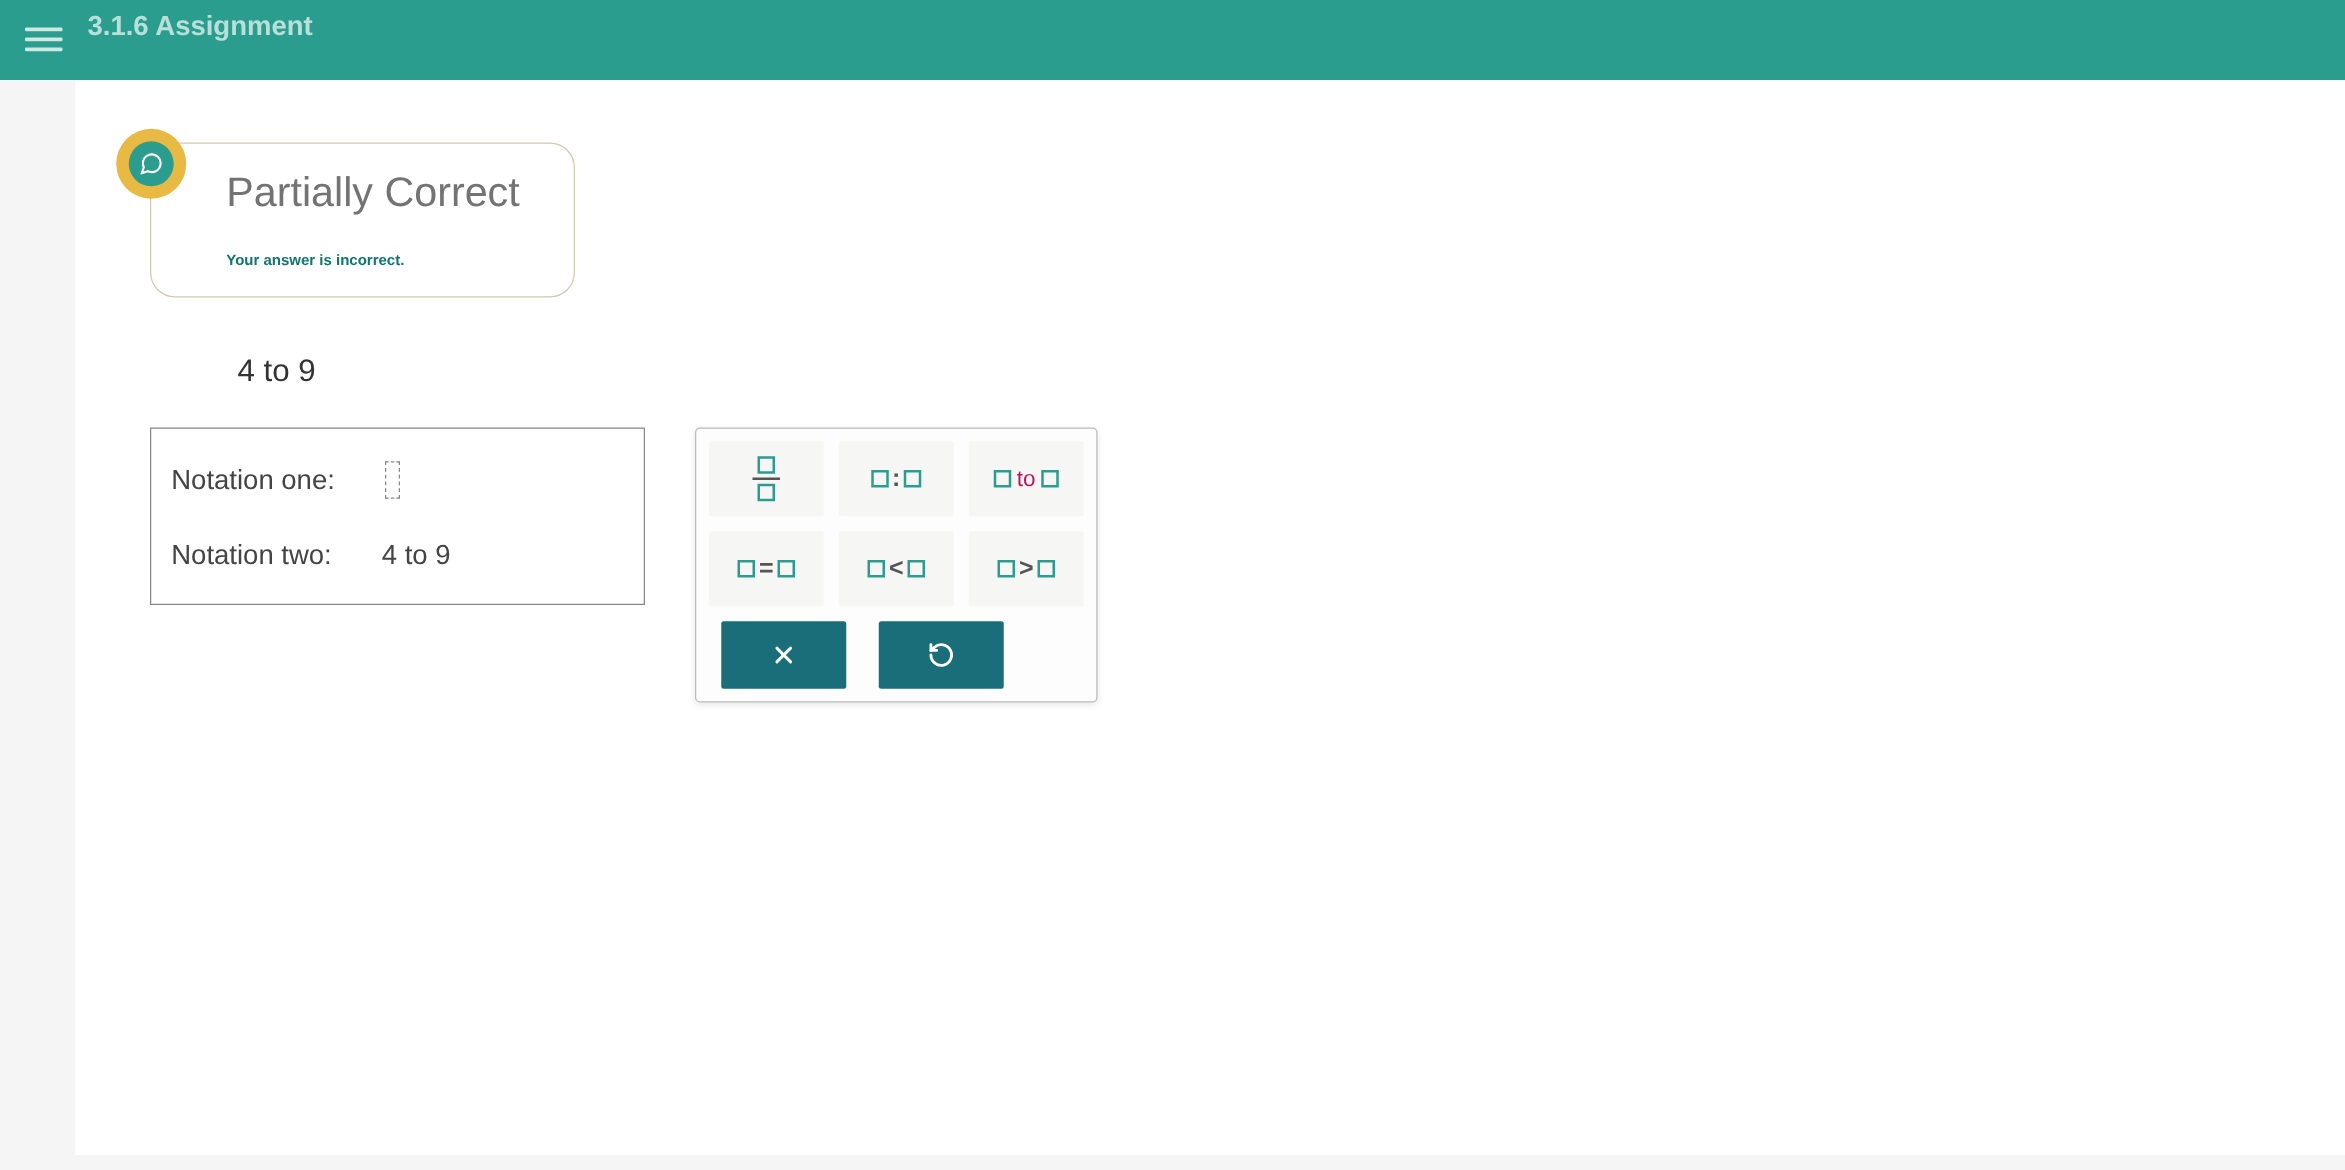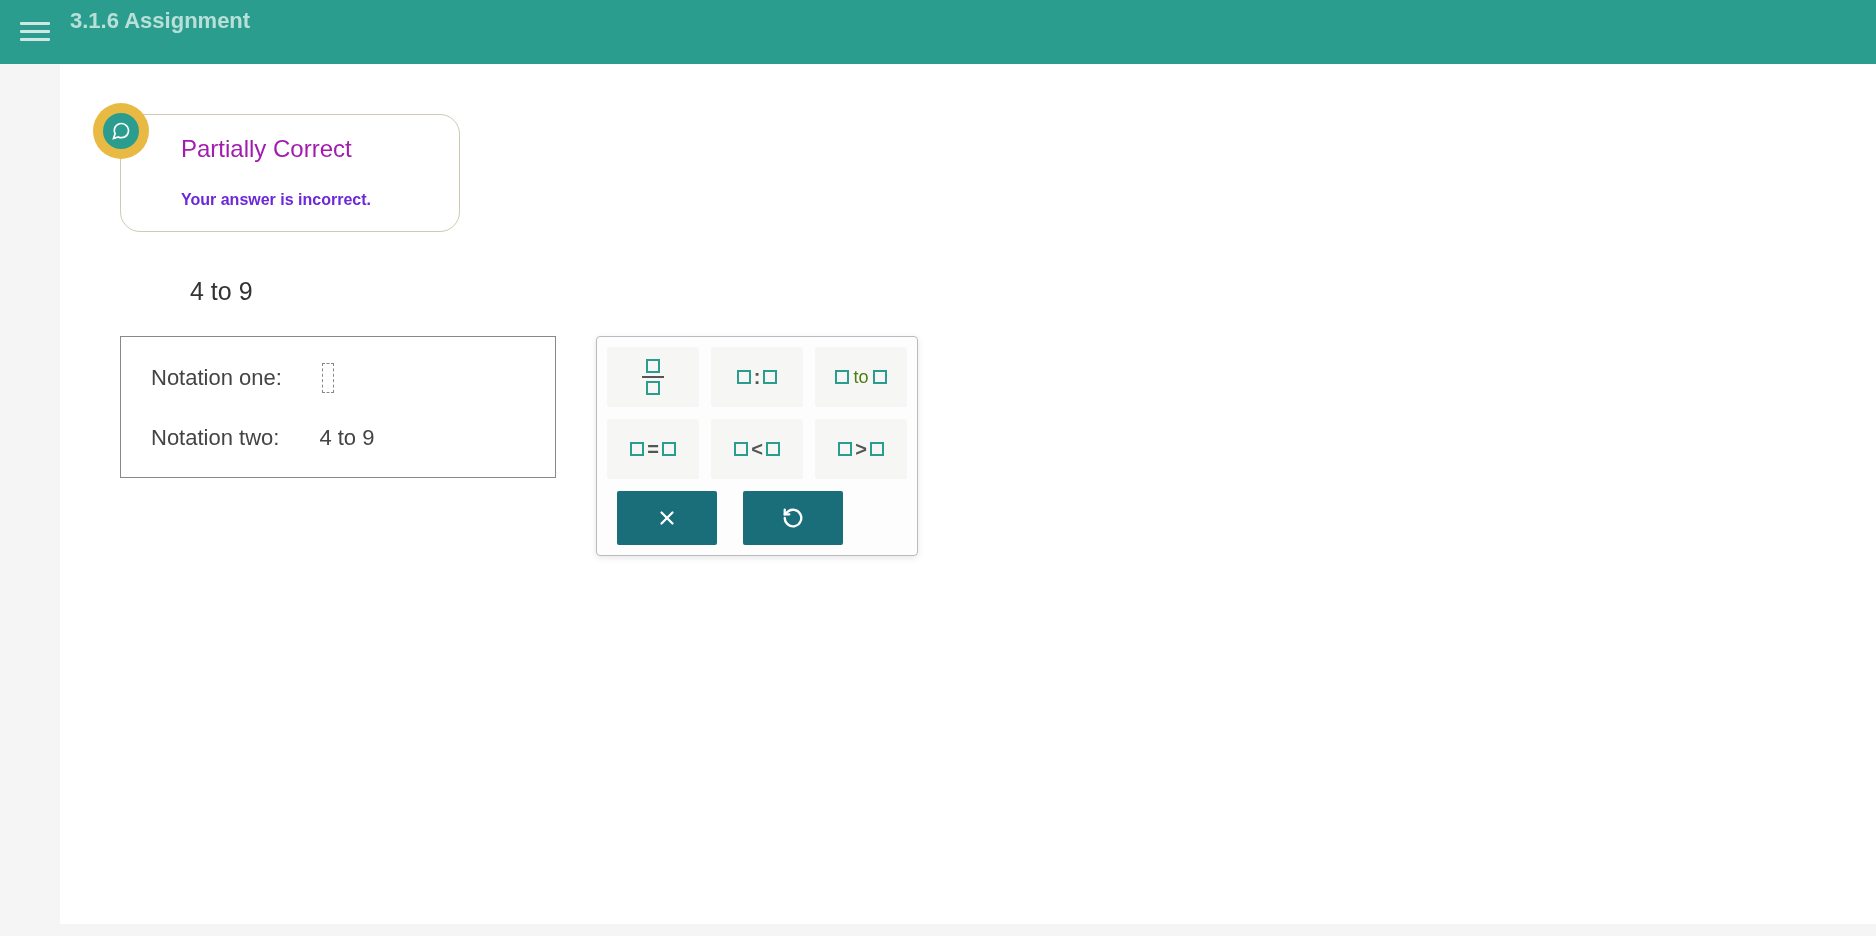--- a/index.html
+++ b/index.html
@@ -71,30 +71,30 @@
       width: 36px;
       height: 36px;
       border-radius: 50%;
       background: #2a9d8f;
       display: flex;
       align-items: center;
       justify-content: center;
       color: #fff;
       font-size: 18px;
     }
-    .feedback-title { font-size: 24px; color: #a21caf; margin-bottom: 28px; }
-    .feedback-sub { font-size: 16px; color: #6d28d9; font-weight: 600; }
+    .feedback-title { font-size: 33px; color: #737373; margin-bottom: 28px; }
+    .feedback-sub { font-size: 12px; color: #0f766e; font-weight: 600; }
     .prompt { font-size: 25px; color: #444; margin-bottom: 22px; }
     .ratio-text { font-size: 25px; color: #333; margin-left: 70px; margin-bottom: 30px; }
     .hint { font-size: 25px; color: #444; margin-bottom: 45px; }
     .work-row { display: flex; gap: 40px; align-items: flex-start; }
     .answer-box {
       border: 1px solid #888;
-      padding: 26px 30px;
-      width: 436px;
+      padding: 26px 16px;
+      width: 396px;
     }
     .answer-row { display: flex; align-items: center; gap: 40px; margin-bottom: 32px; font-size: 22px; color: #444; }
     .answer-row:last-child { margin-bottom: 0; }
     .cursor-placeholder {
       display: inline-block;
       width: 12px;
       height: 30px;
       border: 1px dashed #888;
       position: relative;
     }
@@ -140,21 +140,21 @@
       height: 54px;
       background: #1a6e7a;
       color: #fff;
       display: flex;
       align-items: center;
       justify-content: center;
       font-size: 24px;
       cursor: pointer;
       border-radius: 2px;
     }
-    .to-text { color: #4d7c0f; margin: 0 1px; font-size: 18px; }
+    .to-text { color: #be185d; margin: 0 1px; font-size: 18px; }
   </style>
 </head>
 <body>
 
 <div class="header">
   <div class="menu-icon">
     <span></span>
       <span></span>
       <span></span>
   </div>

